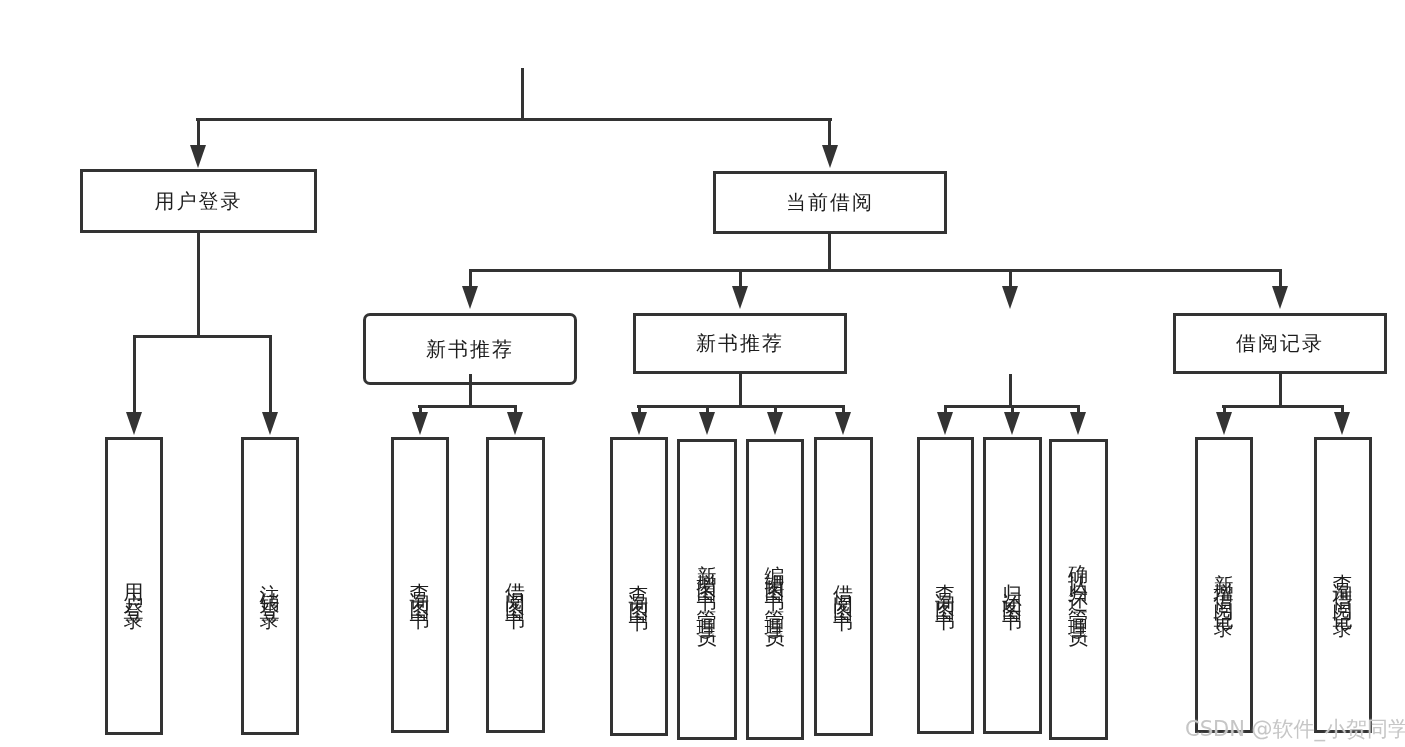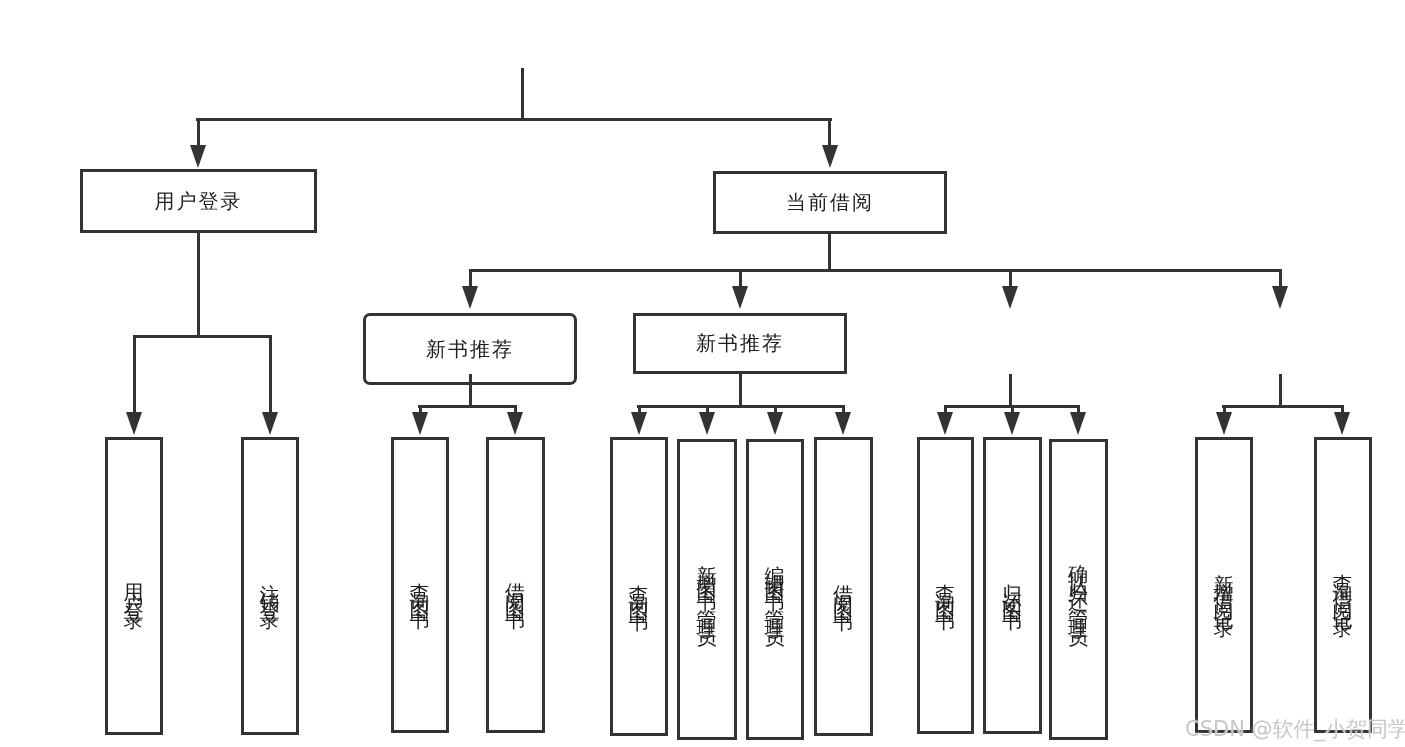--- a/index.html
+++ b/index.html
@@ -72,20 +72,23 @@
   <div class="lv" style="left:1009px;top:269px;height:18px;"></div>
   <div class="arrow" style="left:1002px;top:286px;"></div>
   <div class="lv" style="left:1279px;top:269px;height:18px;"></div>
   <div class="arrow" style="left:1272px;top:286px;"></div>
 
   <div class="box hbox" style="left:363px;top:313px;width:214px;height:72px;border-radius:7px;">
     <span>新书推荐</span>
   </div>
   <div class="box hbox" style="left:633px;top:313px;width:214px;height:61px;">
     <span>新书推荐</span>
+  </div>
+  <div class="box hbox" style="left:1173px;top:313px;width:214px;height:61px;">
+    <span>借阅记录</span>
   </div>
 
   <div class="lv" style="left:469px;top:374px;height:33px;"></div>
   <div class="lh" style="left:418px;top:405px;width:99px;"></div>
   <div class="lv" style="left:419px;top:405px;height:9px;"></div>
   <div class="arrow" style="left:412px;top:412px;"></div>
   <div class="lv" style="left:514px;top:405px;height:9px;"></div>
   <div class="arrow" style="left:507px;top:412px;"></div>
 
   <div class="lv" style="left:739px;top:374px;height:33px;"></div>

